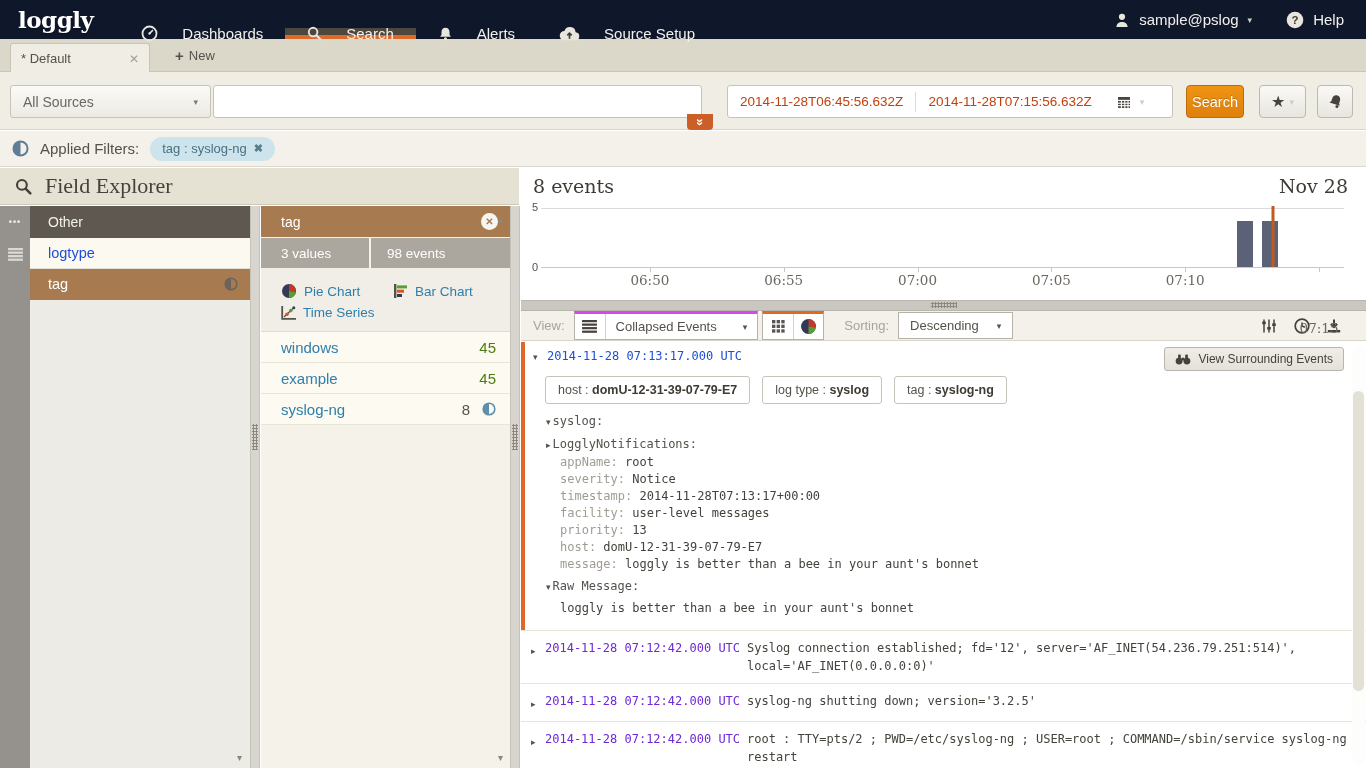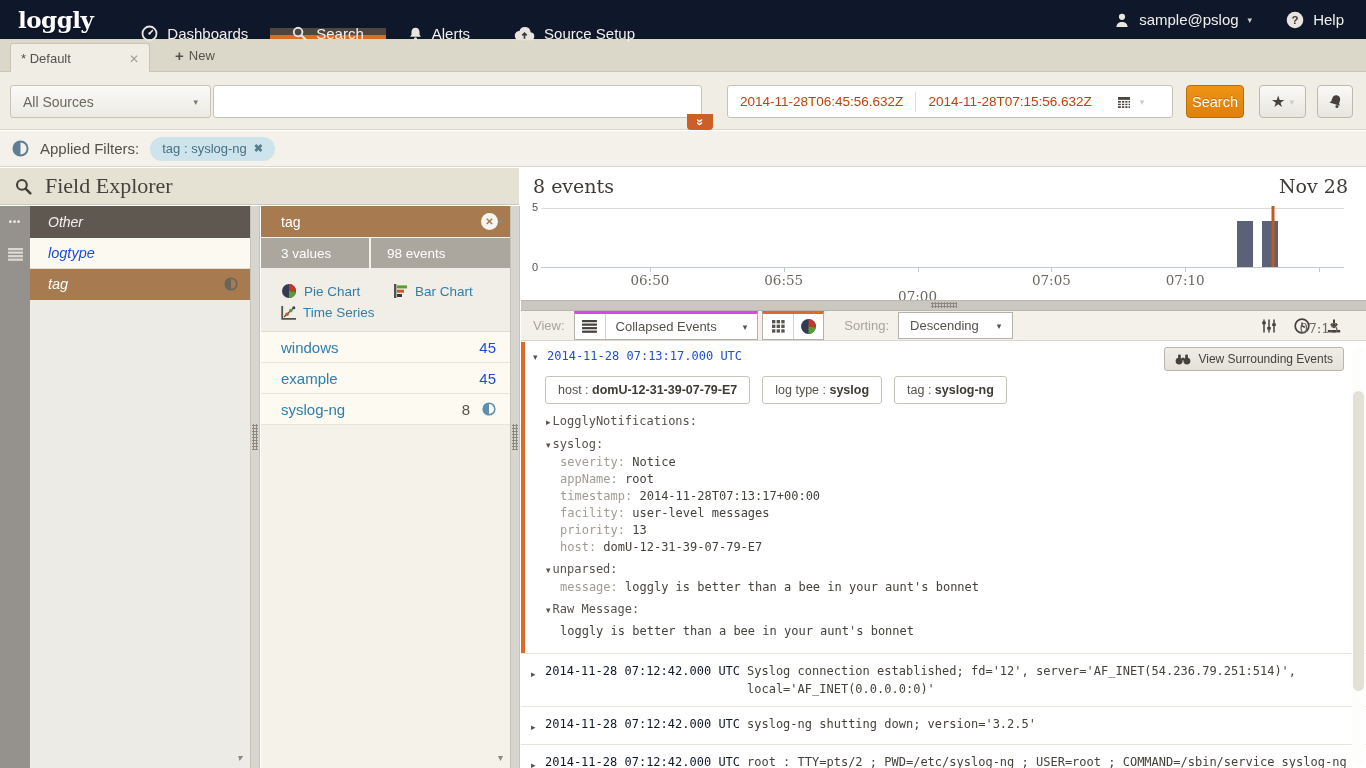--- a/index.html
+++ b/index.html
@@ -4,21 +4,21 @@
 <style>
   * { box-sizing: border-box; margin: 0; padding: 0; }
   html,body { width:1366px; height:768px; overflow:hidden; }
   body { font-family:"Liberation Sans",sans-serif; background:#fff; position:relative; font-size:14px; }
   svg { display:block; }
 
   
   .topnav { position:absolute; top:0; left:0; right:0; height:39px; background:#0f172a; display:flex; align-items:stretch; color:#f2f0ec; z-index:10; }
   .logo { display:flex; align-items:center; padding:0 26px 0 18px; font-family:"DejaVu Serif",serif; font-weight:bold; font-size:23px; color:#fff; letter-spacing:-0.5px; text-shadow:0 1px 2px rgba(0,0,0,.4); }
   .nav-items { display:flex; align-items:stretch; }
-  .nav-item { display:flex; align-items:center; gap:9px; padding:0 22px; font-size:15px; cursor:pointer;margin-top:28px; }
+  .nav-item { display:flex; align-items:center; gap:24px; padding:0 22px; font-size:15px; cursor:pointer;margin-top:28px; }
   .nav-item .nicon { color:#e8e5df; }
   .nav-item.active { background:#4d4740; box-shadow:inset 0 -4px 0 #dd6b27; }
   .nav-right { margin-left:auto; display:flex; align-items:center; gap:34px; padding-right:22px; }
   .nav-user, .nav-help { display:flex; align-items:center; gap:9px; font-size:15px; cursor:pointer; }
   .caret { font-size:9px; color:#cfccc5; }
 
   
   .tabbar { position:absolute; top:39px; left:0; right:0; height:33px; background:#dcd8c9; border-bottom:1px solid #c8c4b6; }
   .tab-active { position:absolute; left:10px; top:4px; height:30px; width:140px; background:#efede4; border:1px solid #c8c4b6; border-bottom:none; border-radius:3px 3px 0 0; display:flex; align-items:center; padding:0 10px; font-size:13px; color:#55514b; }
   .tab-close { margin-left:auto; color:#a19d95; font-size:12px; cursor:pointer; }
@@ -53,21 +53,21 @@
   .fehdr { position:absolute; top:168px; left:0; width:519px; height:37px; background:#e6e2d3; border-bottom:1px solid #ccc9bb; display:flex; align-items:center; padding-left:15px; gap:13px; color:#46413c; }
   .fehdr .title { font-family:Liberation Serif, serif; font-size:22px; }
 
   
   .rail { position:absolute; top:206px; left:0; width:30px; bottom:0; background:#95918c; }
   .rail-item { height:32px; display:flex; align-items:center; justify-content:center; color:#f4f2ee; cursor:pointer; }
   .rail-dots { font-size:9px; letter-spacing:1px; font-weight:bold; }
   .rail-list { color:#dcd9d4; }
 
   
-  .flist { position:absolute; top:206px; left:30px; width:220px; bottom:0; background:#edebe6;font-style:italic; }
+  .flist { position:absolute; top:206px; left:30px; width:220px; bottom:0; background:#edebe6; }
   .fl-hdr { height:32px; background:#5f5851; color:#f4f2ee; display:flex; align-items:center; padding-left:18px; font-size:14px; }
   .fl-row { height:31px; display:flex; align-items:center; padding:0 12px 0 18px; font-size:14.5px; border-bottom:1px solid #e3e0d6; background:#fbf9f0; color:#1d4ed8; cursor:pointer; }
   .fl-row.sel { background:#a87a50; color:#fff; border-bottom-color:#a87a50; }
   .fl-row.sel .tok { margin-left:auto; color:#6b645d; }
   .fl-caret { position:absolute; bottom:5px; right:8px; color:#8b8780; font-size:10px; }
 
   
   .vsplit { position:absolute; top:206px; width:10px; bottom:0; background:#d8d5ce; border-left:1px solid #c5c2b9; border-right:1px solid #c5c2b9; cursor:col-resize; }
   .vs1 { left:250px; } .vs2 { left:510px; }
   .vgrip { position:absolute; top:218px; left:1px; width:6px; height:26px; background-image:radial-gradient(#8d897f 1px, rgba(0,0,0,0) 1.3px); background-size:3px 3px; }
@@ -82,21 +82,21 @@
   .ts-values { width:108px; padding-left:20px; }
   .ts-events { flex:1; padding-left:16px; }
   .tag-links { background:#f0eee7; padding:9px 0 11px 20px; }
   .tl-row { display:flex; margin-top:6px; }
   .tl-link { display:flex; align-items:center; gap:7px; color:#2f7fad; font-size:13.5px; cursor:pointer; }
   .tl-link.first { width:112px; }
   .tag-vals { background:#fcfaf1; border-top:1px solid #dedbd0; }
   .tv-row { height:31px; display:flex; align-items:center; padding:0 14px 0 20px; border-bottom:1px solid #e8e5da; font-size:15px; }
   .tv-name { color:#2f7fad; flex:1; cursor:pointer; }
   .tv-count { color:#55514b; }
-  .tv-count.muted { color:#1d4ed8; }
+  .tv-count.muted { color:#4d7c0f; }
   .tv-filter { margin-left:12px; color:#5e8fae; cursor:pointer; }
   .mp-up { position:absolute; top:8px; right:7px; color:#8b8780; font-size:10px; }
   .mp-down { position:absolute; bottom:5px; right:7px; color:#8b8780; font-size:10px; }
 
   
   .rpanel { position:absolute; top:168px; left:521px; right:0; bottom:0; background:#fff; }
   .chart-sec { position:relative; height:132px; background:#fff; }
   .c-title { position:absolute; left:12px; top:7px; font-family:"DejaVu Serif",serif; font-size:19px; color:#3f3a35; }
   .c-date { position:absolute; right:18px; top:7px; font-family:"DejaVu Serif",serif; font-size:19px; color:#3f3a35; }
   .plot { position:absolute; left:20px; right:22px; top:40px; height:60px; border-top:1px solid #dbdbdb; border-bottom:1px solid #bccbd6; }
@@ -135,21 +135,21 @@
   .chips { display:flex; gap:12px; margin:13px 0 9px 12px; }
   .chip { border:1px solid #c6c3ba; border-radius:3px; background:#fff; padding:6px 12px; font-size:12.5px; color:#55514b; cursor:pointer; white-space:nowrap; }
   .chip b { color:#3e3a34; }
   .tree { margin-left:13px; font-size:12px; color:#45423c; }
   .t-toggle { line-height:17px; margin-top:5px; color:#55514b; }
   .t-toggle .tg { font-size:9px; margin-right:2px; cursor:pointer; font-family:"Liberation Sans",sans-serif; }
   .t-kv { line-height:17px; margin-left:14px; }
   .t-kv .k { color:#a09c93; }
   .t-raw { line-height:17px; margin-left:14px; margin-top:4px; }
   .ev-row { display:flex; align-items:flex-start; border-top:1px solid #e7e4da; padding:8px 0 8px 10px; line-height:18px; }
-  .ev-row .rts { width:202px; flex:none; font-size:12px; color:#0f172a; }
+  .ev-row .rts { width:202px; flex:none; font-size:12px; color:#6d28d9; }
   .ev-row .rmsg { width:606px; font-size:12px; color:#45423c; }
 
   .sb { position:absolute; right:1px; top:178px; bottom:3px; width:13px; background:#fdfdfb; border-radius:7px; }
   .sb-thumb { position:absolute; left:1px; width:11px; top:45px; height:300px; background:#e3e0d6; border-radius:6px; }
 </style>
 </head>
 <body>
 
 <div class="topnav">
   <div class="logo">loggly</div>
@@ -416,21 +416,21 @@
         <div class="xtick" style="left: 63.56%;"></div>
         <div class="xtick" style="left: 80.22%;"></div>
         <div class="xtick" style="left: 96.89%;"></div>
         <div class="cbar" style="left: 87.72%; height: 80%; background: rgb(91, 98, 120);"></div>
         <div class="cbar" style="left: 90.78%; height: 80%; background: rgb(91, 98, 120);"></div>
         <div class="cmark" style="left: 91.17%; background: rgb(196, 90, 30);"></div>
       </div>
     <div class="xlabels" id="xlabels">
         <div class="xlabel" style="left: 13.56%;">06:50</div>
         <div class="xlabel" style="left: 30.22%;">06:55</div>
-        <div class="xlabel" style="left: 46.89%; margin-top: 16px;">07:00</div>
+        <div class="xlabel" style="left: 46.89%;">07:00</div>
         <div class="xlabel" style="left: 63.56%;">07:05</div>
         <div class="xlabel" style="left: 80.22%;">07:10</div>
         <div class="xlabel" style="left: 96.89%; margin-top: 48px;">07:15</div>
       </div>
   </div>
 
   <div class="hsplit">
       <span class="hgrip"></span>
     </div>
 
@@ -524,29 +524,28 @@
             </svg>
           </span>
         <span>View Surrounding Events</span>
       </div>
       <div class="chips" id="event-chips">
           <span class="chip"><span>host : </span><b>domU-12-31-39-07-79-E7</b></span>
           <span class="chip"><span>log type : </span><b>syslog</b></span>
           <span class="chip"><span>tag : </span><b>syslog-ng</b></span>
         </div>
       <div class="tree mono" id="event-tree">
+          <div class="t-toggle"><span class="tg">▾</span><span>syslog:</span></div>
           <div class="t-toggle"><span class="tg">▸</span><span>LogglyNotifications:</span></div>
-          <div class="t-toggle"><span class="tg">▾</span><span>syslog:</span></div>
+          <div class="t-kv"><span class="k">appName:</span><span> root</span></div>
           <div class="t-kv"><span class="k">severity:</span><span> Notice</span></div>
-          <div class="t-kv"><span class="k">appName:</span><span> root</span></div>
           <div class="t-kv"><span class="k">timestamp:</span><span> 2014-11-28T07:13:17+00:00</span></div>
           <div class="t-kv"><span class="k">facility:</span><span> user-level messages</span></div>
           <div class="t-kv"><span class="k">priority:</span><span> 13</span></div>
           <div class="t-kv"><span class="k">host:</span><span> domU-12-31-39-07-79-E7</span></div>
-          <div class="t-toggle"><span class="tg">▾</span><span>unparsed:</span></div>
           <div class="t-kv"><span class="k">message:</span><span> loggly is better than a bee in your aunt's bonnet</span></div>
           <div class="t-toggle"><span class="tg">▾</span><span>Raw Message:</span></div>
           <div class="t-raw">loggly is better than a bee in your aunt's bonnet</div>
         </div>
     </div>
     <div id="event-rows">
         <div class="ev-row">
           <span class="tcaret">▸</span>
           <span class="rts mono">2014-11-28 07:12:42.000 UTC</span>
           <div class="rmsg mono">Syslog connection established; fd='12', server='AF_INET(54.236.79.251:514)', local='AF_INET(0.0.0.0:0)'</div>

